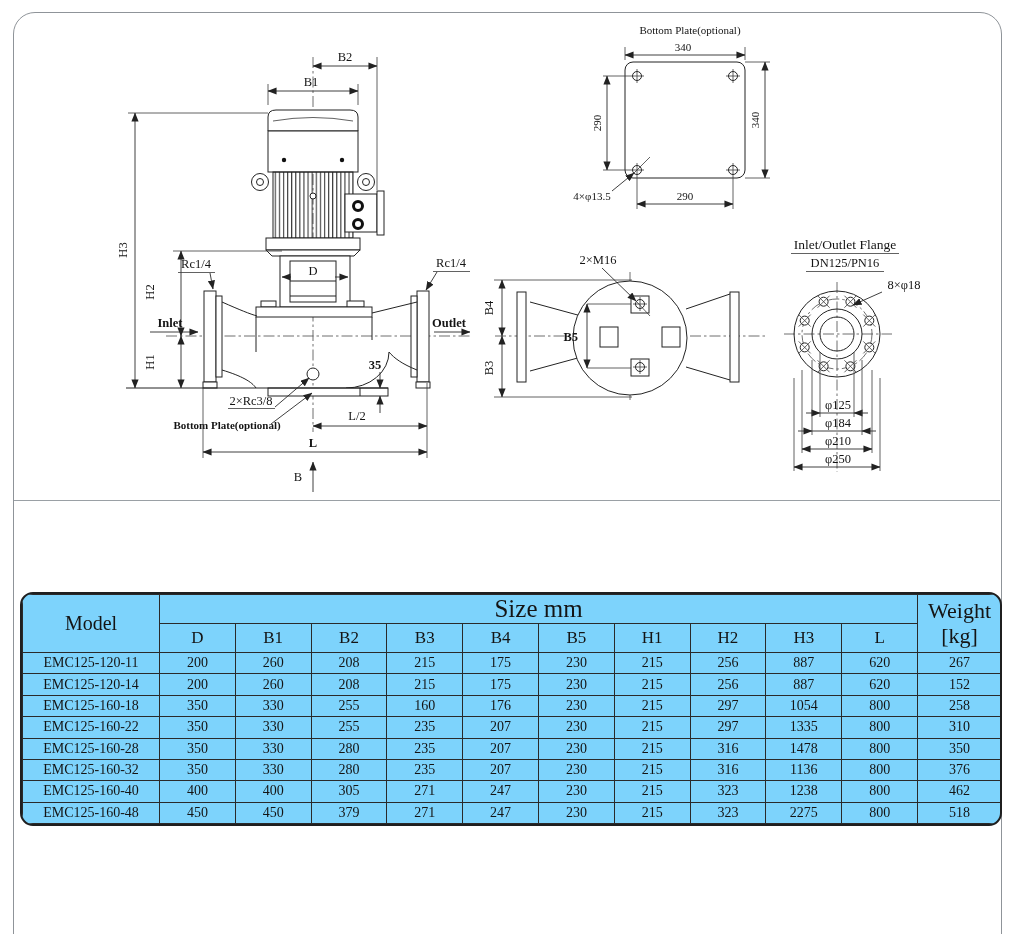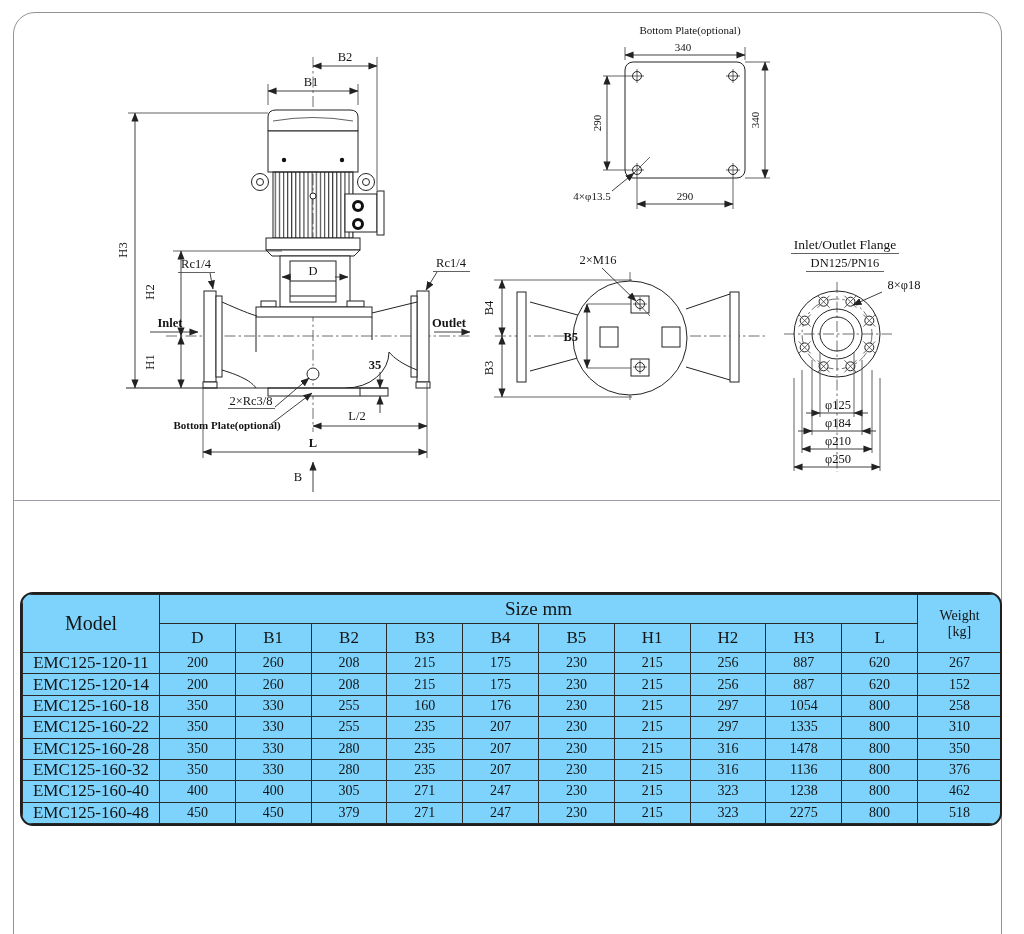--- a/index.html
+++ b/index.html
@@ -21,25 +21,25 @@
   .thin{stroke:#3a3a3a;stroke-width:0.8;fill:none;}
   .cl{stroke:#4a4a4a;stroke-width:0.8;fill:none;stroke-dasharray:11 3 2.5 3;}
   .dim{stroke:#2a2a2a;stroke-width:0.9;fill:none;}
   
   #spec-table-wrap{position:absolute;left:20px;top:592px;width:982px;height:234px;
         box-sizing:border-box;border:2px solid #1f1f1f;border-radius:13px;overflow:hidden;background:#7dd3fc;}
   table{width:100%;height:100%;border-collapse:collapse;table-layout:fixed;}
   th,td{border:1.2px solid #2a2a2a;text-align:center;vertical-align:middle;padding:0;
         font-weight:normal;color:#141414;}
   th.model-h{font-size:20px;}
-  th.size-h{font-size:19px;height:28px;}
+  th.size-h{font-size:25px;height:28px;}
   th.col-h{font-size:17px;height:28px;}
-  th.weight-h{font-size:14px;line-height:1.1;}
+  th.weight-h{font-size:22px;line-height:1.1;}
   td{font-size:14px;}
-  td.model-col{font-size:17px;}
+  td.model-col{font-size:14px;}
 </style>
 </head>
 <body>
 
 <div id="page">
   <div id="page-frame"></div>
   <div id="section-divider"></div>
 
   <svg id="drawing" width="1024" height="578" viewBox="0 0 1024 578">
     <defs>

